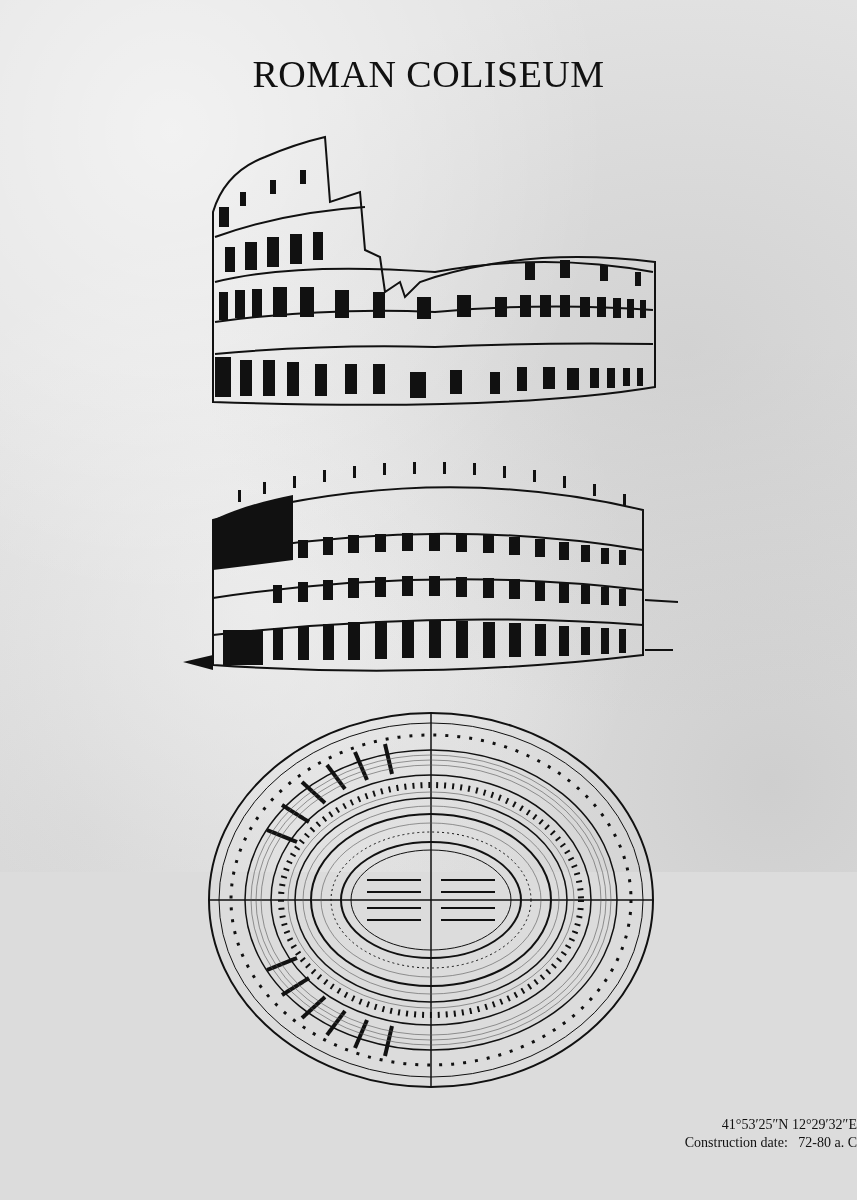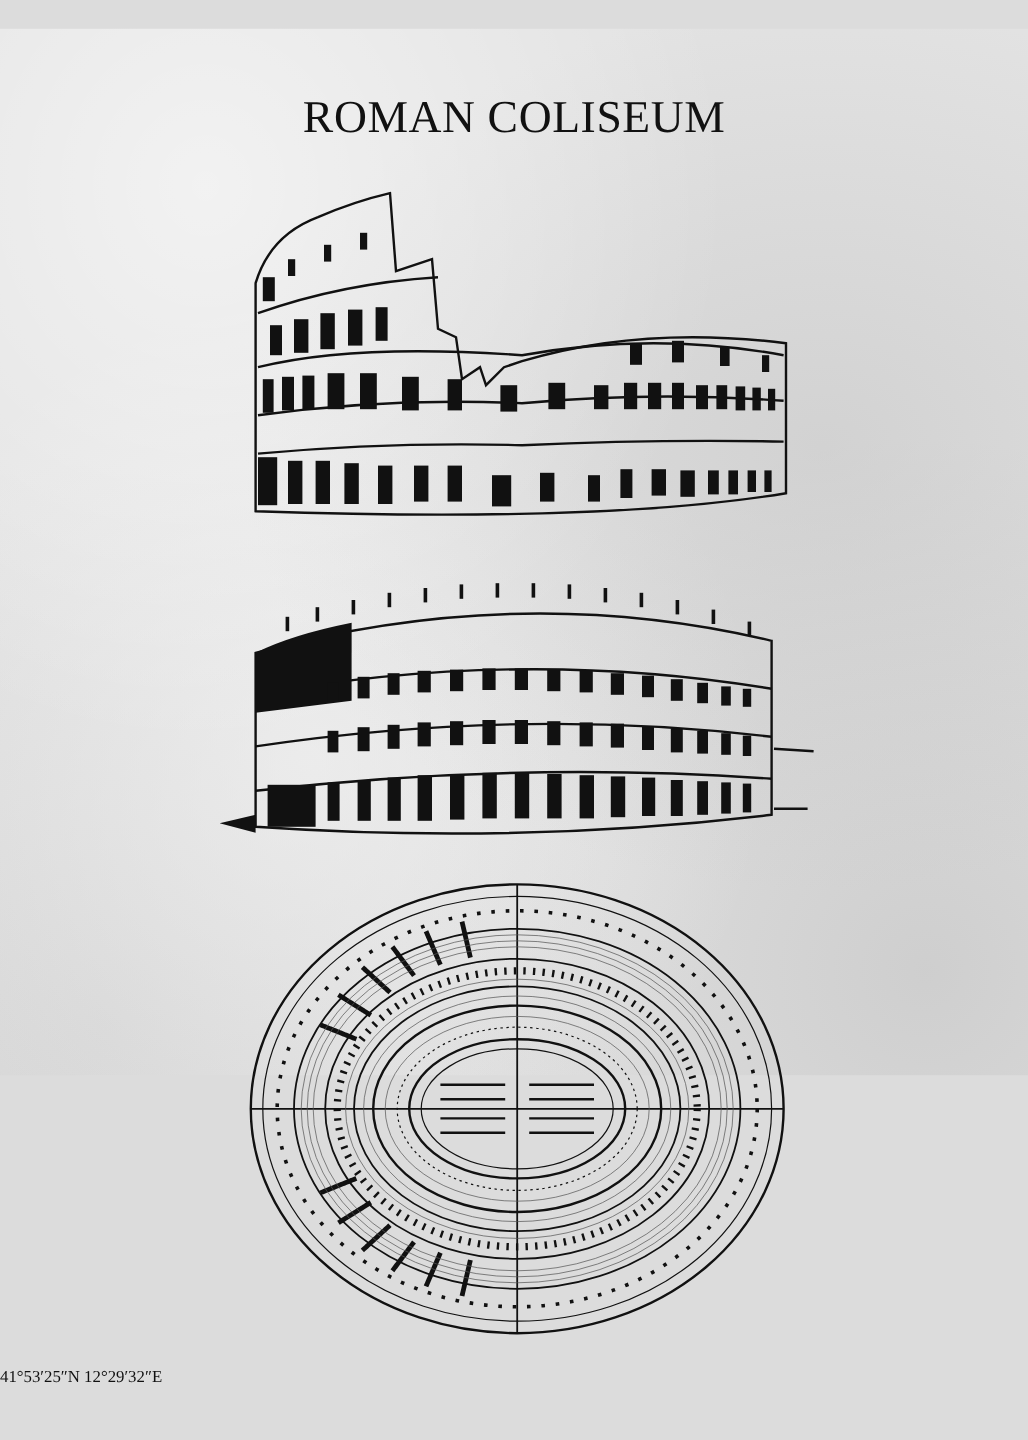--- a/index.html
+++ b/index.html
@@ -11,34 +11,33 @@
   }
   .poster {
     position: relative; width: 857px; height: 872px;
     background:
       radial-gradient(ellipse at 20% 15%, rgba(255,255,255,0.55) 0%, rgba(255,255,255,0) 45%),
       radial-gradient(ellipse at 80% 40%, rgba(180,180,180,0.35) 0%, rgba(180,180,180,0) 50%),
       radial-gradient(ellipse at 30% 70%, rgba(245,245,245,0.6) 0%, rgba(245,245,245,0) 45%),
       radial-gradient(ellipse at 90% 90%, rgba(170,170,170,0.35) 0%, rgba(170,170,170,0) 40%),
       radial-gradient(ellipse at 10% 95%, rgba(190,190,190,0.35) 0%, rgba(190,190,190,0) 40%),
       #e2e2e2;
-    margin-top: 24px;
   }
   .title {
     position: absolute; left: 0; right: 0; top: 53px;
     text-align: center; font-size: 38px; letter-spacing: 0.5px; line-height: 42px;
   }
   .subtitle {
     position: absolute; left: 0; right: 0; top: 93px;
     text-align: center; font-size: 19px; line-height: 22px; white-space: pre;
   }
   .art { position: absolute; }
   .art svg { display: block; }
   .caption {
-    position: absolute; left: 0; right: 0; text-align: left;
+    position: absolute; left: 0; right: 0; text-align: right;
     font-size: 14px; line-height: 18px; white-space: pre;
   }
 </style>
 </head>
 <body>
 
 <div class="poster">
 
   <div class="title">ROMAN COLISEUM</div>
 
@@ -251,14 +250,15 @@
           <ellipse cx="224" cy="190" rx="175" ry="140"></ellipse>
         <ellipse cx="224" cy="190" rx="180" ry="145"></ellipse>
           <ellipse cx="224" cy="190" rx="143" ry="108"></ellipse>
         <ellipse cx="224" cy="190" rx="128" ry="94"></ellipse>
           <ellipse cx="224" cy="190" rx="110" ry="77"></ellipse>
       </g>
     </svg>
   </div>
 
   <div class="caption" style="top:1116px;">41°53′25″N 12°29′32″E</div>
+  <div class="caption" style="top:1134px;">Construction date:   72-80 a. C</div>
 
 </div>
 
 </body></html>

